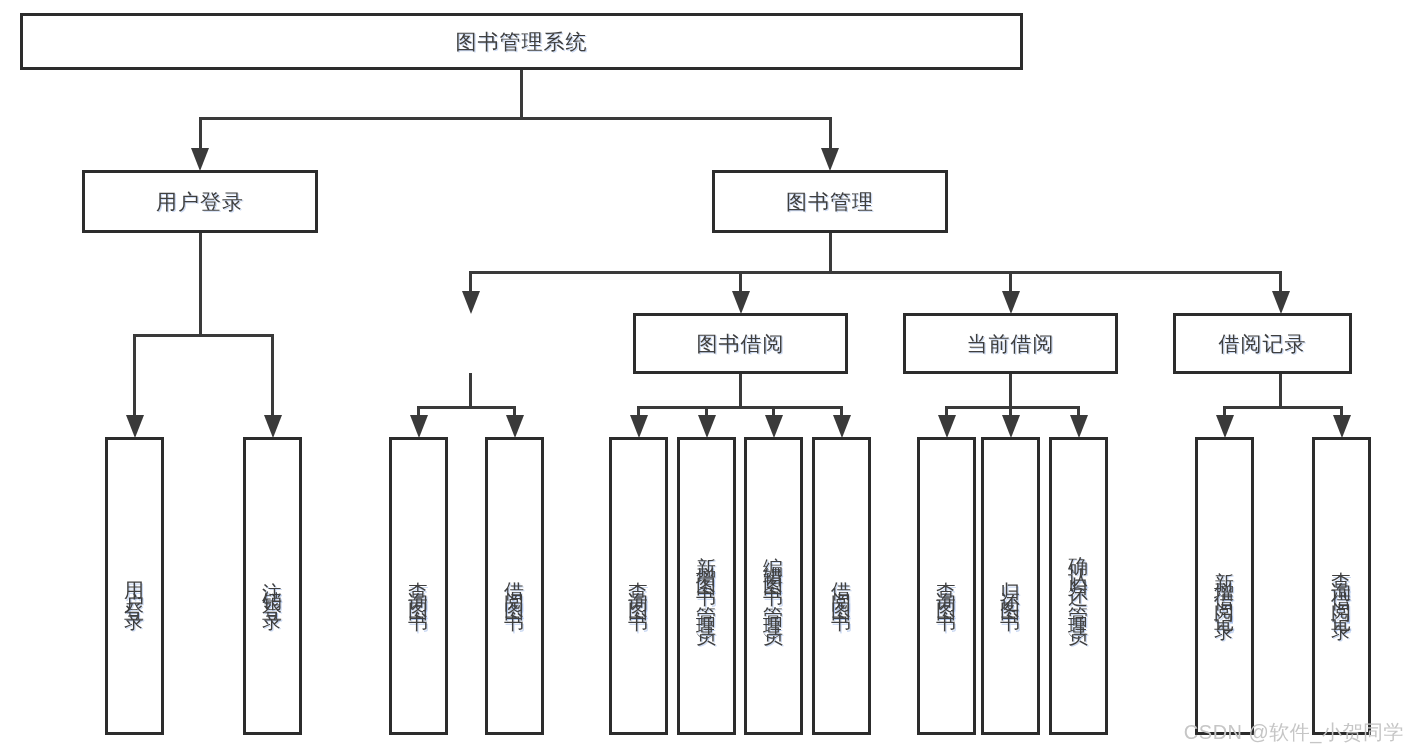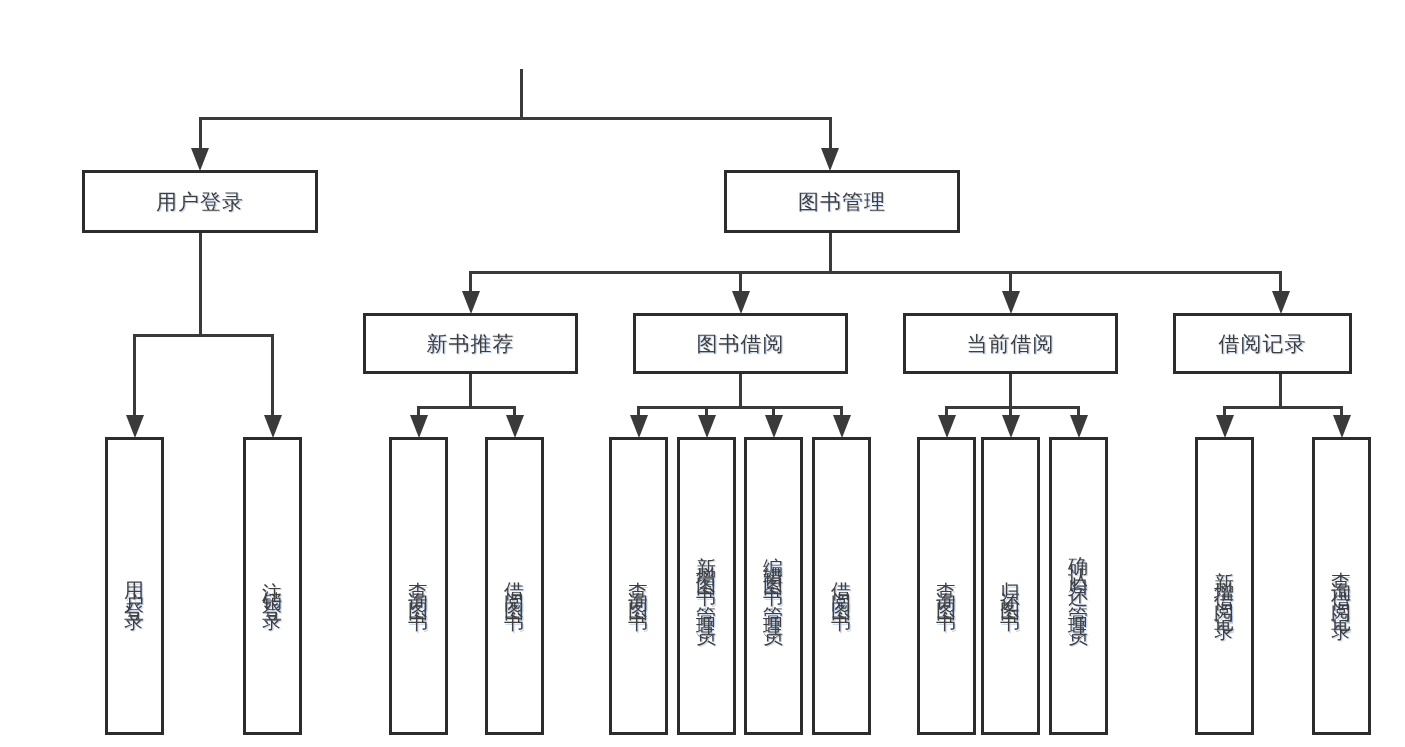--- a/index.html
+++ b/index.html
@@ -55,23 +55,24 @@
     letter-spacing:0.5px;
     color:var(--wm,#c6c6c6);
     z-index:5;
     white-space:nowrap;
   }
 </style>
 </head>
 <body>
 
 <div id="canvas" class="canvas">
+  <div class="watermark">CSDN @软件_小贺同学</div>
+<div class="box h" style="left: 20px; top: 13px; width: 1003px; height: 57px;">图书管理系统</div>
     <div class="box h" style="left: 82px; top: 170px; width: 236px; height: 63px;">用户登录</div>
-    <div class="box h" style="left: 712px; top: 170px; width: 236px; height: 63px; margin-left: 12px;">图书管理</div>
-    <div class="box h" style="left: 363px; top: 313px; width: 215px; height: 61px;">新书推荐</div>
+    <div class="box h" style="left: 712px; top: 170px; width: 236px; height: 63px;">图书管理</div>
     <div class="box h" style="left: 903px; top: 313px; width: 215px; height: 61px;">当前借阅</div>
     <div class="box h" style="left: 633px; top: 313px; width: 215px; height: 61px;">图书借阅</div>
     <div class="box h" style="left: 1173px; top: 313px; width: 179px; height: 61px;">借阅记录</div>
     <div class="box v" style="left: 105px; top: 437px; width: 59px; height: 298px;">
       <span class="vt">用户登录</span>
     </div>
     <div class="box v" style="left: 243px; top: 437px; width: 59px; height: 298px;">
       <span class="vt">注销登录</span>
     </div>
     <div class="box v" style="left: 389px; top: 437px; width: 59px; height: 298px;">

